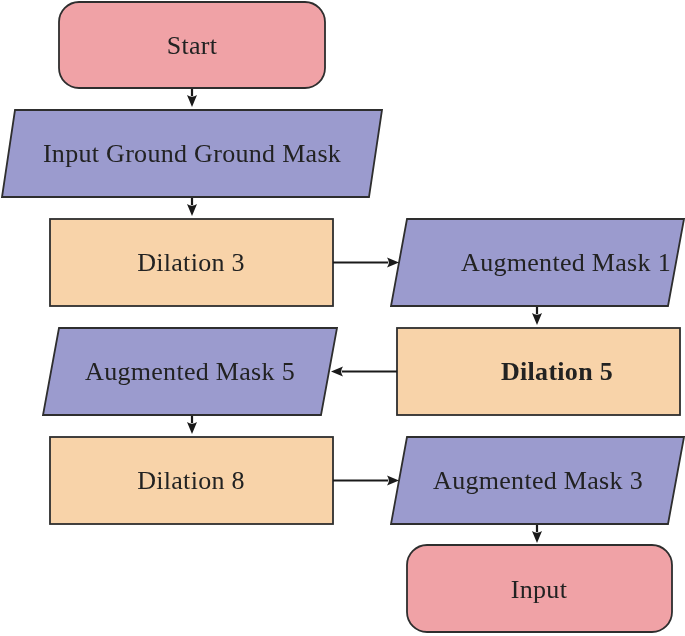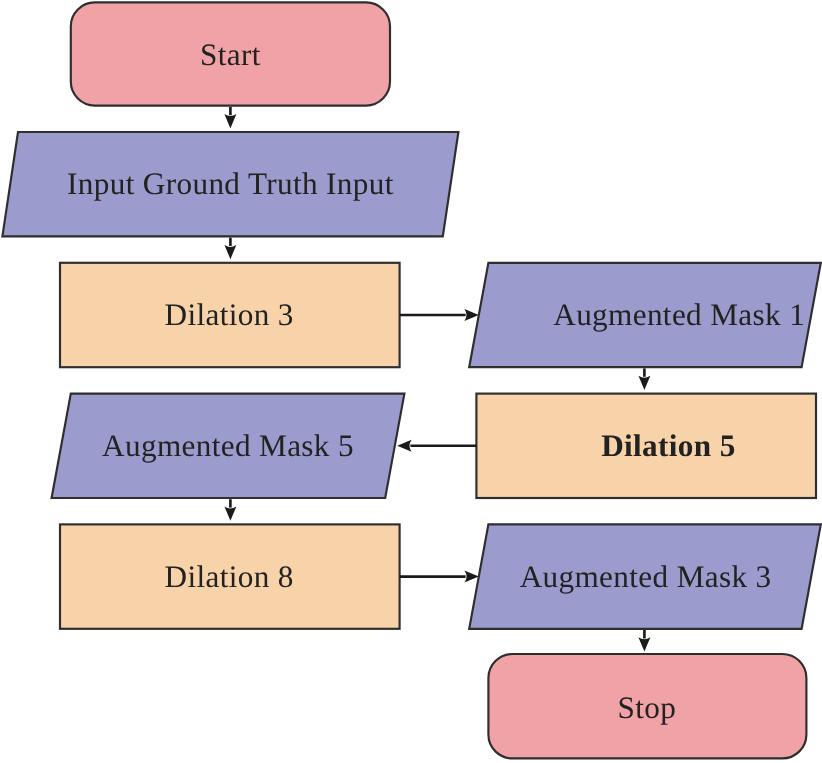--- a/index.html
+++ b/index.html
@@ -69,29 +69,29 @@
       <line x1="537" y1="307" x2="537" y2="314" marker-end="url(#arrowhead)"></line>
       <line x1="397" y1="371.5" x2="342" y2="371.5" marker-end="url(#arrowhead)"></line>
       <line x1="192" y1="416" x2="192" y2="423" marker-end="url(#arrowhead)"></line>
       <line x1="333" y1="480.5" x2="388" y2="480.5" marker-end="url(#arrowhead)"></line>
       <line x1="537" y1="525" x2="537" y2="532" marker-end="url(#arrowhead)"></line>
     </g>
   </svg>
 
   <div class="node-label" style="left:192px; top:46px;">Start</div>
 
-  <div class="node-label" style="left:192px; top:154px;">Input Ground Truth Input</div>
+  <div class="node-label" style="left:192px; top:154px;">Input Ground Ground Mask</div>
 
   <div class="node-label" style="left:191px; top:263px;">Dilation 3</div>
 
   <div class="node-label" style="left:538px; top:263px;margin-left:28px;">Augmented Mask 1</div>
 
   <div class="node-label" style="left:557px; top:372px;font-weight:bold;">Dilation 5</div>
 
   <div class="node-label" style="left:190px; top:372px;">Augmented Mask 5</div>
 
   <div class="node-label" style="left:191px; top:481px;">Dilation 8</div>
 
   <div class="node-label" style="left:538px; top:481px;">Augmented Mask 3</div>
 
-  <div class="node-label" style="left:539px; top:590px;">Stop</div>
+  <div class="node-label" style="left:539px; top:590px;">Input</div>
 
 </div>
 
 </body></html>

